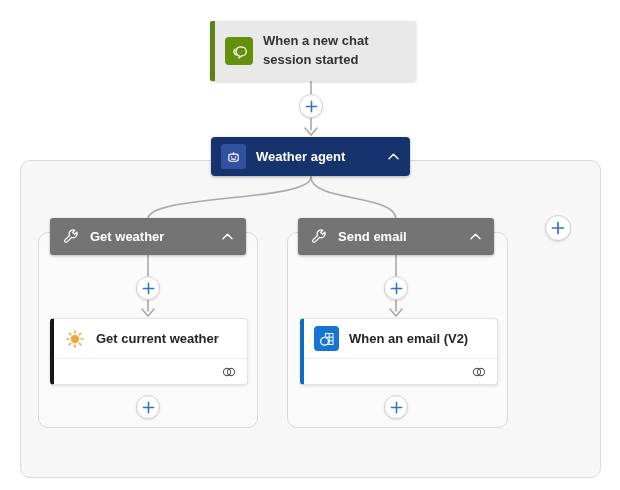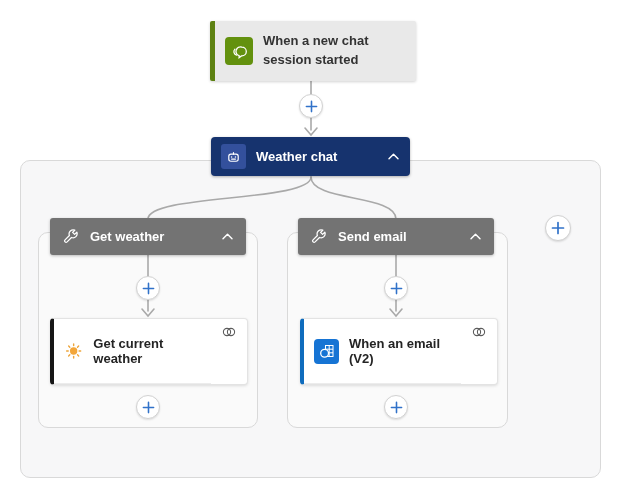--- a/index.html
+++ b/index.html
@@ -39,21 +39,21 @@
   .branch-header{
     height:37px;width:196px;background:#737373;border-radius:3px;top:218px;
     box-shadow:0 1px 3px rgba(0,0,0,.25);padding:0 12px;gap:12px;cursor:pointer;
   }
   .branch-header .label{flex:1;font-size:13px;font-weight:700;color:#ffffff;}
   .bh-left{left:50px;}
   .bh-right{left:298px;justify-content:flex-end;}
   .chev-btn{flex:0 0 auto;display:flex;align-items:center;cursor:pointer;background:none;border:none;padding:0;}
   .action-card{
     top:318px;width:198px;height:67px;background:#ffffff;border:1px solid #e3e3e3;
-    border-radius:4px;box-shadow:0 1px 3px rgba(0,0,0,.12);flex-direction:row;
+    border-radius:4px;box-shadow:0 1px 3px rgba(0,0,0,.12);flex-direction:column;
     align-items:stretch;cursor:pointer;overflow:hidden;
   }
   .ac-left{left:50px;border-left:4px solid #161616;}
   .ac-right{left:300px;border-left:4px solid #0f6cbd;}
   .action-card .row-top{flex:1;display:flex;align-items:center;padding:0 10px;gap:10px;border-bottom:1px solid #ececec;}
   .action-card .label{font-size:13px;font-weight:600;color:#242424;}
   .action-card .row-bottom{height:25px;display:flex;align-items:center;justify-content:flex-end;padding:0 10px;}
   
   .plus{
     position:absolute;z-index:3;width:24px;height:24px;border-radius:50%;
@@ -103,21 +103,21 @@
   <div class="card agent-card">
     <span class="icon-tile tile-navy">
       <svg width="15" height="15" viewBox="0 0 14 14" fill="none" stroke="#ffffff" stroke-width="1.1" stroke-linecap="round">
         <rect x="2.6" y="4.8" width="8.8" height="6.6" rx="2"></rect>
         <circle cx="5.2" cy="7.4" r="0.7" fill="#ffffff" stroke="none"></circle>
         <circle cx="8.8" cy="7.4" r="0.7" fill="#ffffff" stroke="none"></circle>
         <path d="M5.2 9.4 h3.6"></path>
         <path d="M7 4.8 V3.4"></path>
       </svg>
     </span>
-    <span class="label">Weather chat</span>
+    <span class="label">Weather agent</span>
     <button class="chev-btn">
       <svg width="13" height="9" viewBox="0 0 14 10">
         <polyline points="2,7.5 7,2.5 12,7.5" fill="none" stroke="#ffffff" stroke-width="1.6" stroke-linecap="round" stroke-linejoin="round"></polyline>
       </svg>
     </button>
   </div>
 
   <div class="card branch-header bh-left">
     <svg width="16" height="16" viewBox="0 0 16 16">
       <path d="M14.8 3.1 a4.1 4.1 0 0 1-5.3 5.4 L5.1 12.9 a1.45 1.45 0 0 1-2.05-2.05 L7.4 6.5 a4.1 4.1 0 0 1 5.4-5.3 L10.6 3.4 l2 2 z" fill="none" stroke="#ffffff" stroke-width="1.25" stroke-linejoin="round"></path>

